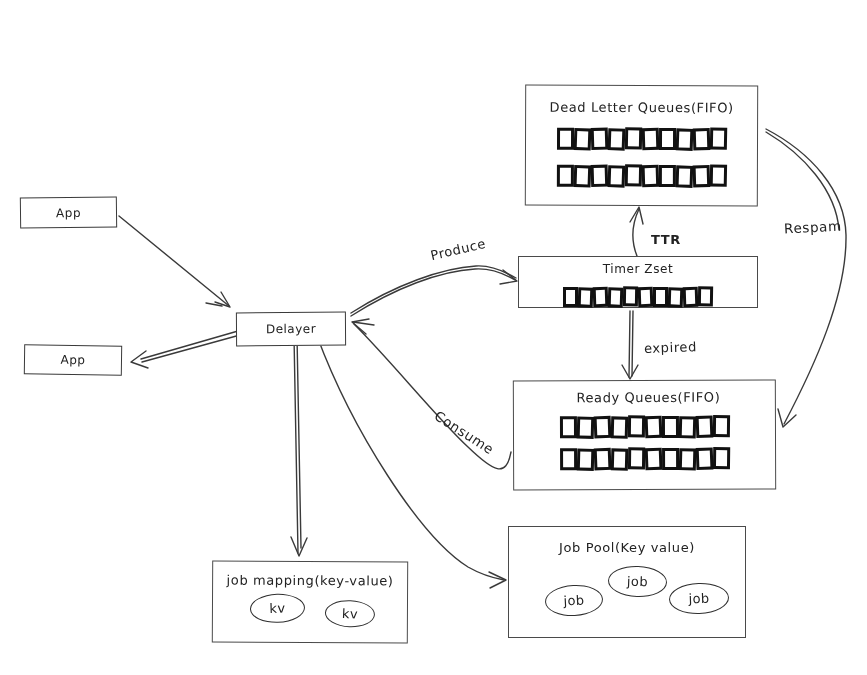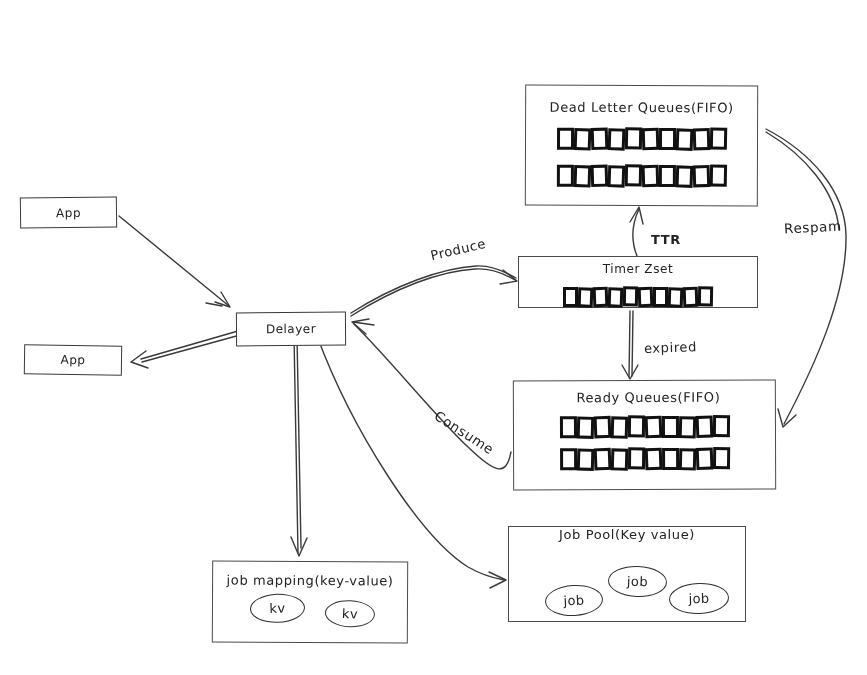--- a/index.html
+++ b/index.html
@@ -39,21 +39,21 @@
   #app-bottom{left:24px;top:345px;width:98px;height:30px;transform:rotate(.8deg);}
   #delayer{left:236px;top:312px;width:110px;height:34px;transform:rotate(-.4deg);}
   #dead-letter{left:525px;top:85px;width:233px;height:121px;padding-top:14px;transform:rotate(.2deg);}
   #dead-letter .qtitle{margin-bottom:13px;}
   #dead-letter .rows{gap:15px;}
   #timer-zset{left:518px;top:256px;width:240px;height:52px;padding-top:5px;}
   #timer-zset .qtitle{font-size:12px;margin-bottom:11px;}
   #ready-queues{left:513px;top:380px;width:263px;height:110px;padding-top:9px;transform:rotate(-.2deg);}
   #ready-queues .qtitle{margin-bottom:11px;padding-left:8px;}
   #ready-queues .rows{gap:10px;}
-  #job-pool{left:508px;top:526px;width:238px;height:96px;}
+  #job-pool{left:508px;top:526px;width:238px;height:112px;padding-top:13px;}
   #job-mapping{left:212px;top:561px;width:196px;height:82px;padding-top:11px;transform:rotate(.3deg);}
   #jp-e1{left:36px;top:58px;width:58px;height:31px;transform:rotate(-3deg);}
   #jp-e2{left:99px;top:39px;width:59px;height:31px;transform:rotate(2deg);}
   #jp-e3{left:160px;top:56px;width:60px;height:31px;transform:rotate(-2deg);}
   #jm-e1{left:37px;top:32px;width:55px;height:29px;transform:rotate(-2deg);}
   #jm-e2{left:112px;top:38px;width:50px;height:27px;transform:rotate(2deg);}
   #lbl-produce{left:430px;top:242px;transform:rotate(-13deg);}
   #lbl-ttr{left:651px;top:232px;font-weight:bold;}
   #lbl-respam{left:784px;top:219px;transform:rotate(-3deg);font-size:13.5px;}
   #lbl-expired{left:644px;top:340px;transform:rotate(-2deg);}

